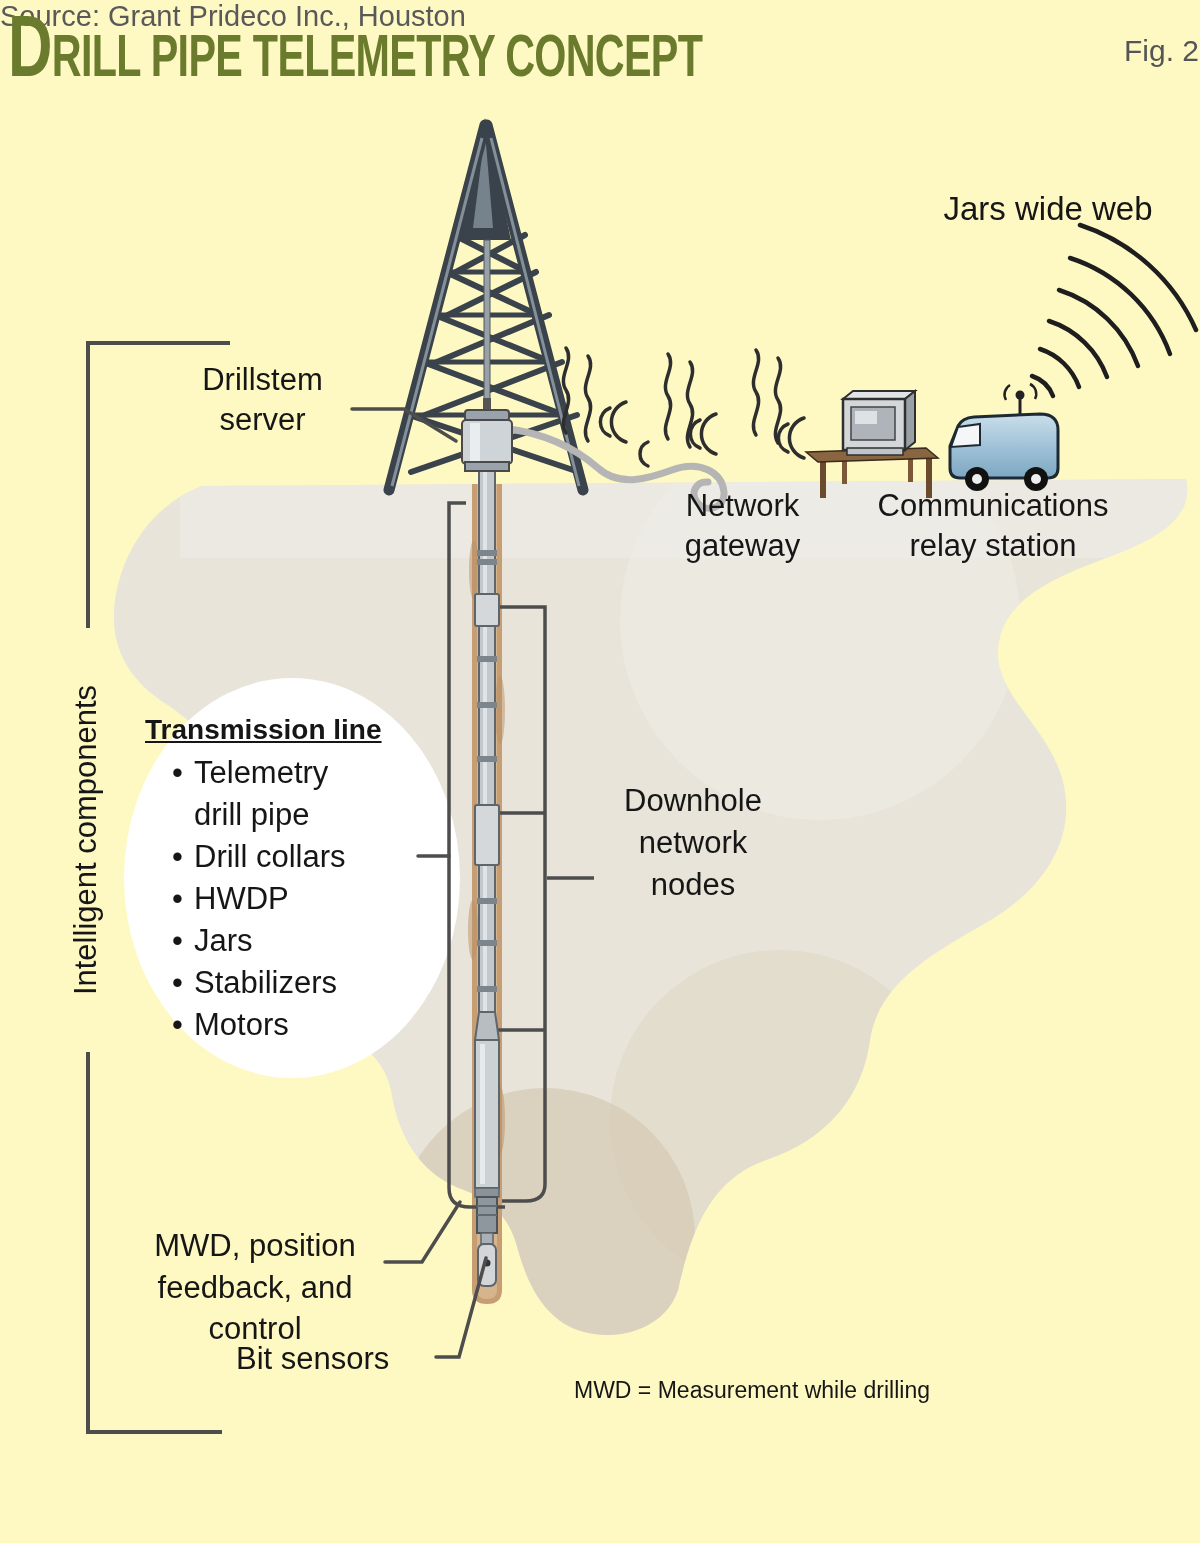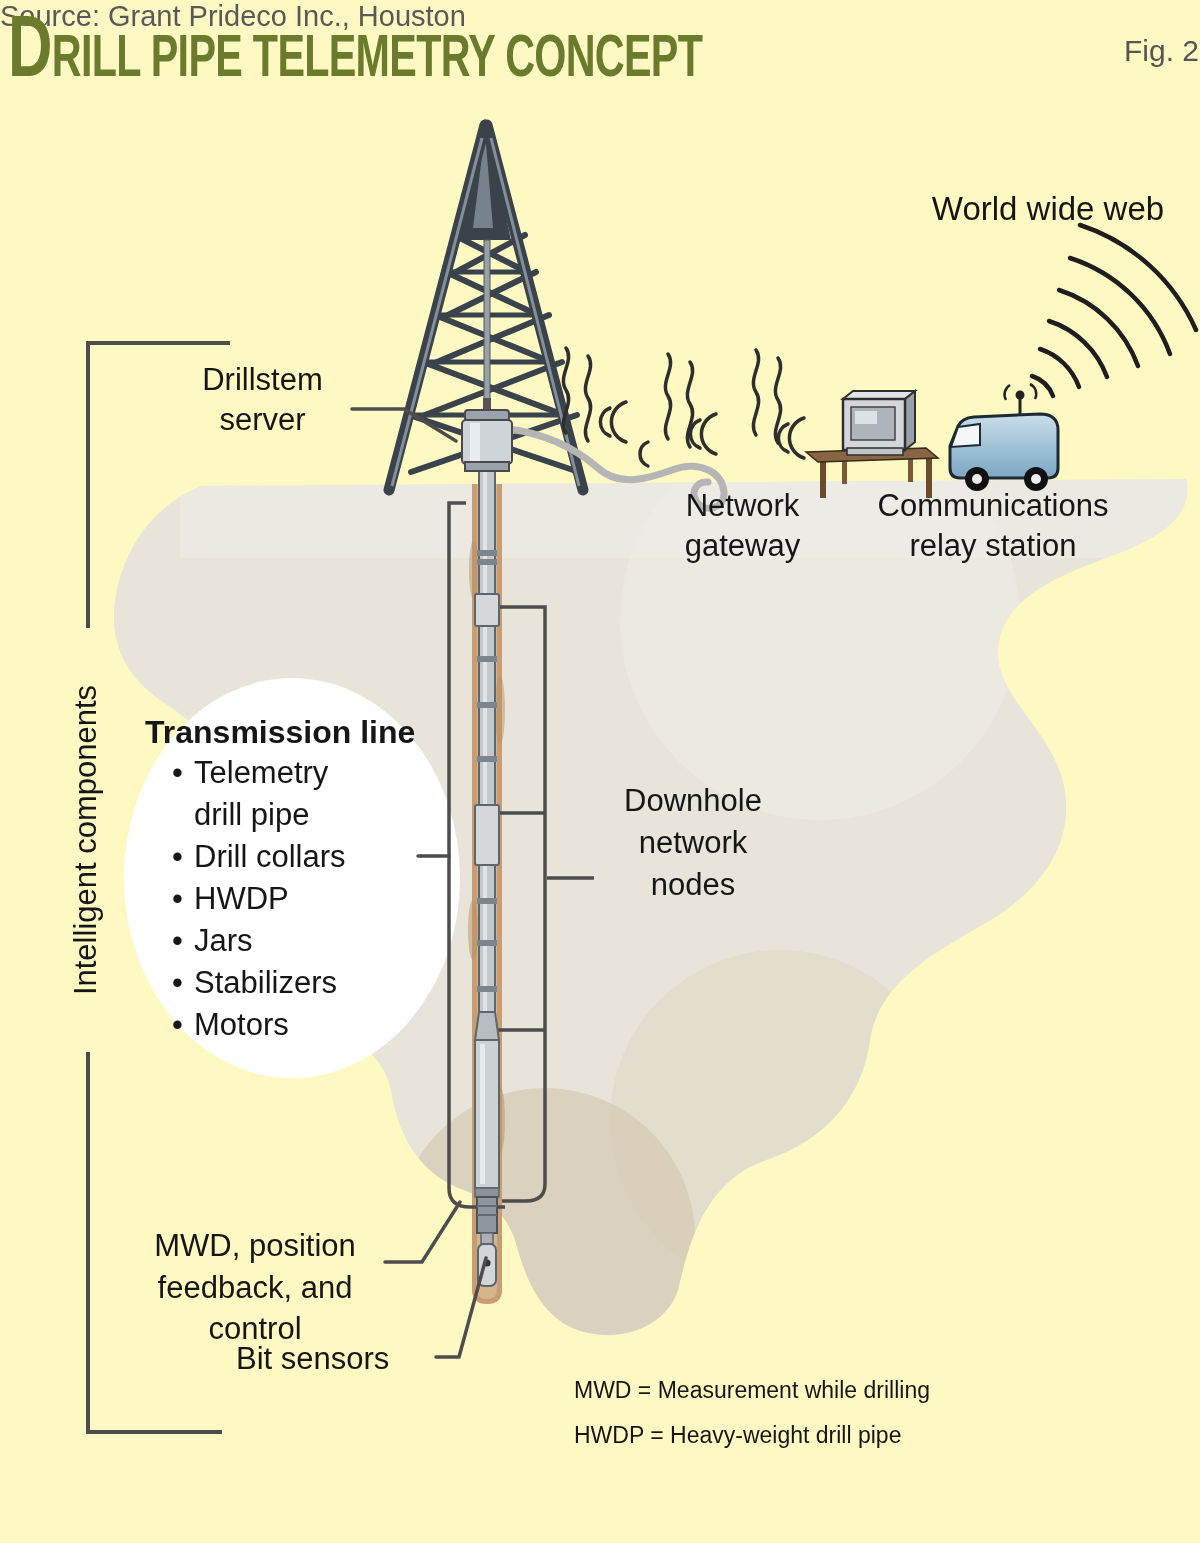--- a/index.html
+++ b/index.html
@@ -12,21 +12,21 @@
          transform:scaleX(0.70);transform-origin:0 0;letter-spacing:-1px;line-height:1;}
   .title .big{font-size:88px;}
   .title .rest{font-size:59px;}
   .figlabel{position:absolute;left:1124px;top:34px;font-size:30px;color:#555;}
   .www{left:898px;top:188px;width:300px;font-size:33px;}
   .drillstem{left:165px;top:360px;width:195px;}
   .netgw{left:650px;top:486px;width:185px;}
   .commrelay{left:848px;top:486px;width:290px;}
   .rot{position:absolute;left:86px;top:840px;transform:translate(-50%,-50%) rotate(-90deg);
        font-size:31px;white-space:nowrap;color:#161616;}
-  .transtitle{left:145px;top:712px;font-weight:700;font-size:32px;}
+  .transtitle{left:145px;top:712px;font-weight:700;font-size:28px;text-decoration:underline;}
   .translist{left:172px;top:752px;width:260px;}
   .t-row{display:flex;align-items:flex-start;line-height:42px;font-size:31px;}
   .t-row .bullet{width:22px;flex:0 0 22px;}
   .t-row.cont{margin-left:22px;}
   .downhole{left:598px;top:780px;width:190px;line-height:1.36;}
   .mwdlbl{left:130px;top:1196px;width:250px;line-height:1.34;margin-top:29px;}
   .bitsensors{left:236px;top:1339px;white-space:nowrap;}
   .legend{left:574px;top:1368px;font-size:23px;line-height:45px;white-space:nowrap;}
   .source{left:60px;top:1496px;font-size:29px;color:#595959;white-space:nowrap;}
 </style>
@@ -229,21 +229,21 @@
       <path d="M 436,1357 L 459,1357 L 486,1258"></path>
     </g>
   </svg>
 
   <div class="title">
     <span class="big">D</span><span class="rest">RILL PIPE TELEMETRY CONCEPT</span>
   </div>
 
   <div class="figlabel">Fig. 2</div>
 
-  <div class="lbl center www">World wide web</div>
+  <div class="lbl center www">Jars wide web</div>
 
   <div class="lbl center drillstem">
     <div>Drillstem</div>
     <div>server</div>
   </div>
 
   <div class="lbl center netgw">
     <div>Network</div>
     <div>gateway</div>
   </div>
@@ -296,18 +296,17 @@
   <div class="lbl center mwdlbl">
     <div>MWD, position</div>
     <div>feedback, and</div>
     <div>control</div>
   </div>
 
   <div class="lbl bitsensors">Bit sensors</div>
 
   <div class="lbl legend">
     <div>MWD = Measurement while drilling</div>
-    <div>HWDP = Heavy-weight drill pipe</div>
   </div>
 
   <div class="source">Source: Grant Prideco Inc., Houston</div>
 
 </div>
 
 </body></html>

